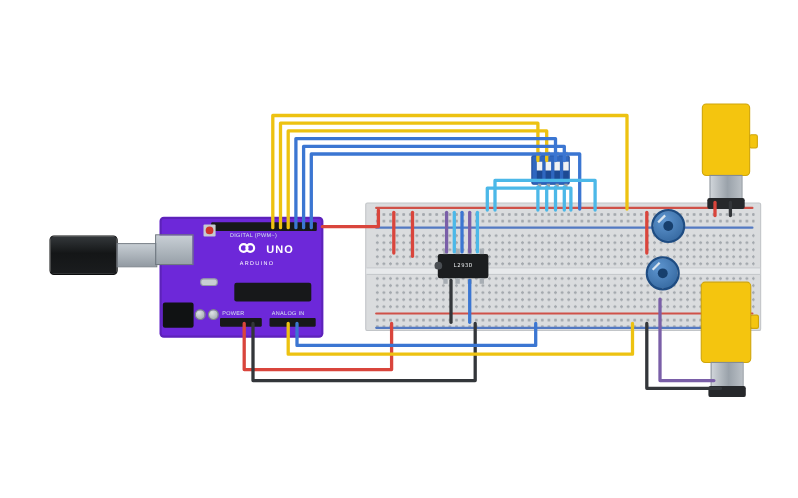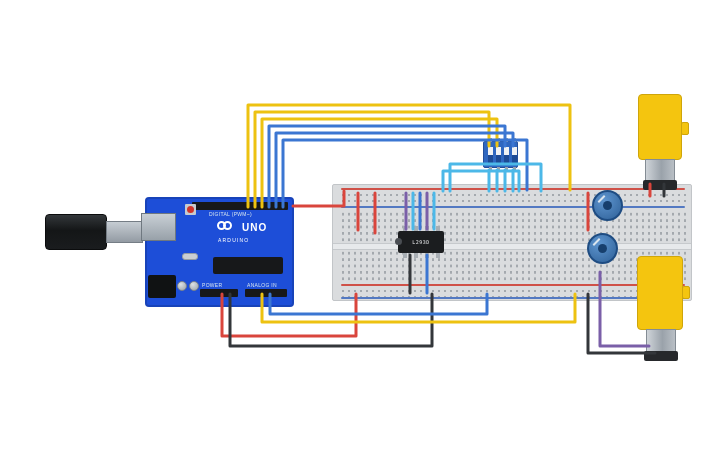--- a/index.html
+++ b/index.html
@@ -10,21 +10,21 @@
   .usb-plug { position:absolute; left:45px; top:213px; width:100px; height:38px; z-index:2; }
   .usb-body { position:absolute; left:0; top:1px; width:62px; height:36px;
               background:linear-gradient(180deg,#33373a,#141617 45%,#1a1c1e);
               border:1px solid #0b0c0d; border-radius:4px; }
   .usb-shield { position:absolute; left:61px; top:8px; width:37px; height:22px;
                 background:linear-gradient(180deg,#c6cdd3,#939ba3);
                 border:1px solid #757d85; }
 
   
   .arduino { position:absolute; left:145px; top:197px; width:149px; height:110px;
-             background:#1d4ed8; border-radius:4px;
+             background:#6d28d9; border-radius:4px;
              box-shadow:inset 0 0 0 2px rgba(0,0,0,.14); z-index:2; }
   .ard-usb  { position:absolute; left:-4px; top:16px; width:35px; height:28px;
               background:linear-gradient(180deg,#c8cfd5,#98a1a9); border:1px solid #6f7880; }
   .ard-jack { position:absolute; left:3px; top:78px; width:28px; height:23px;
               background:#101213; border-radius:2px; }
   .ard-header { position:absolute; background:#17181a; border-radius:1px; }
   .h-digital { left:47px; top:5px;  width:96px; height:8px; }
   .h-power   { left:55px; top:92px; width:38px; height:8px; }
   .h-analog  { left:100px;top:92px; width:42px; height:8px; }
   .ard-lbl { position:absolute; color:#d3e2ee; font-size:5px; line-height:5px;

